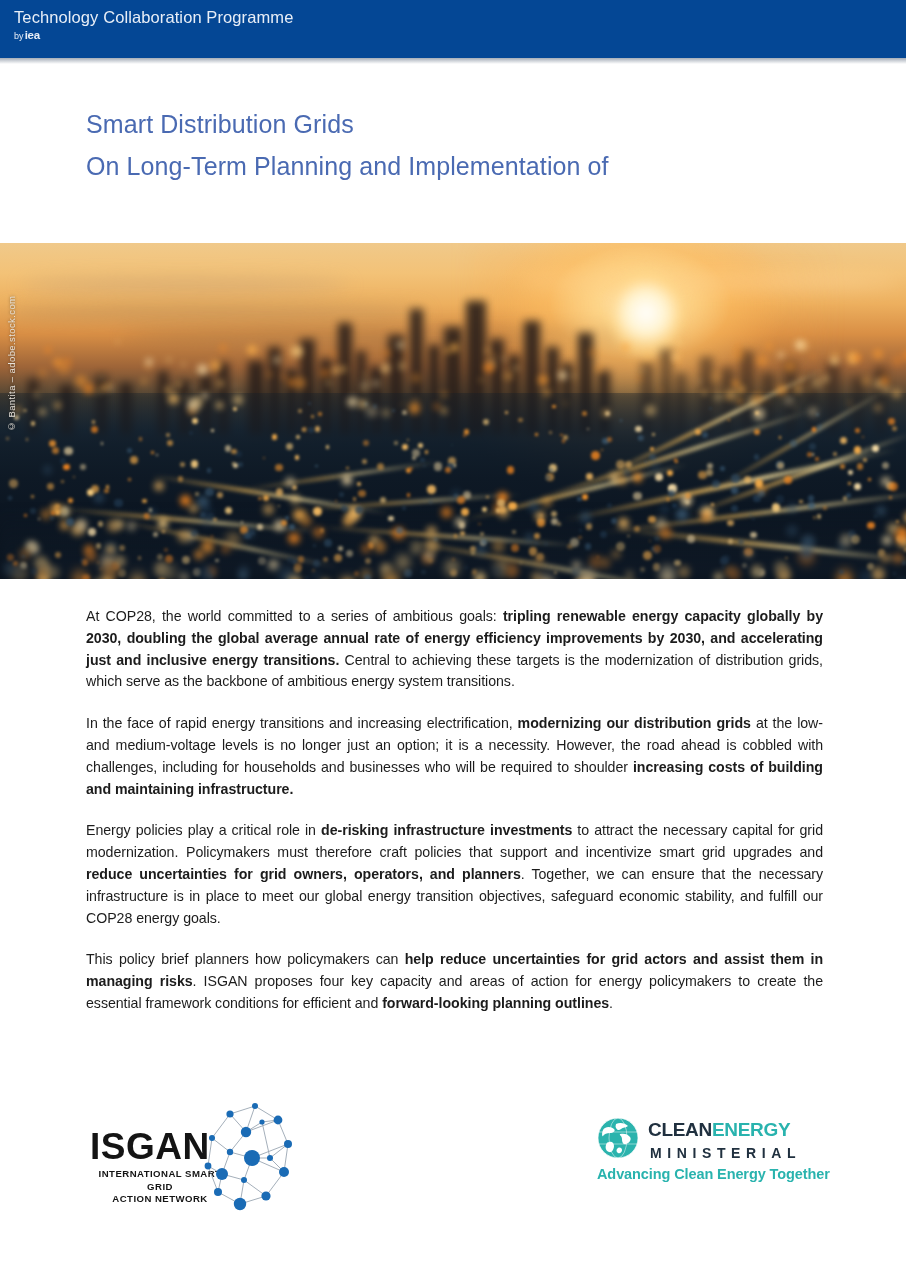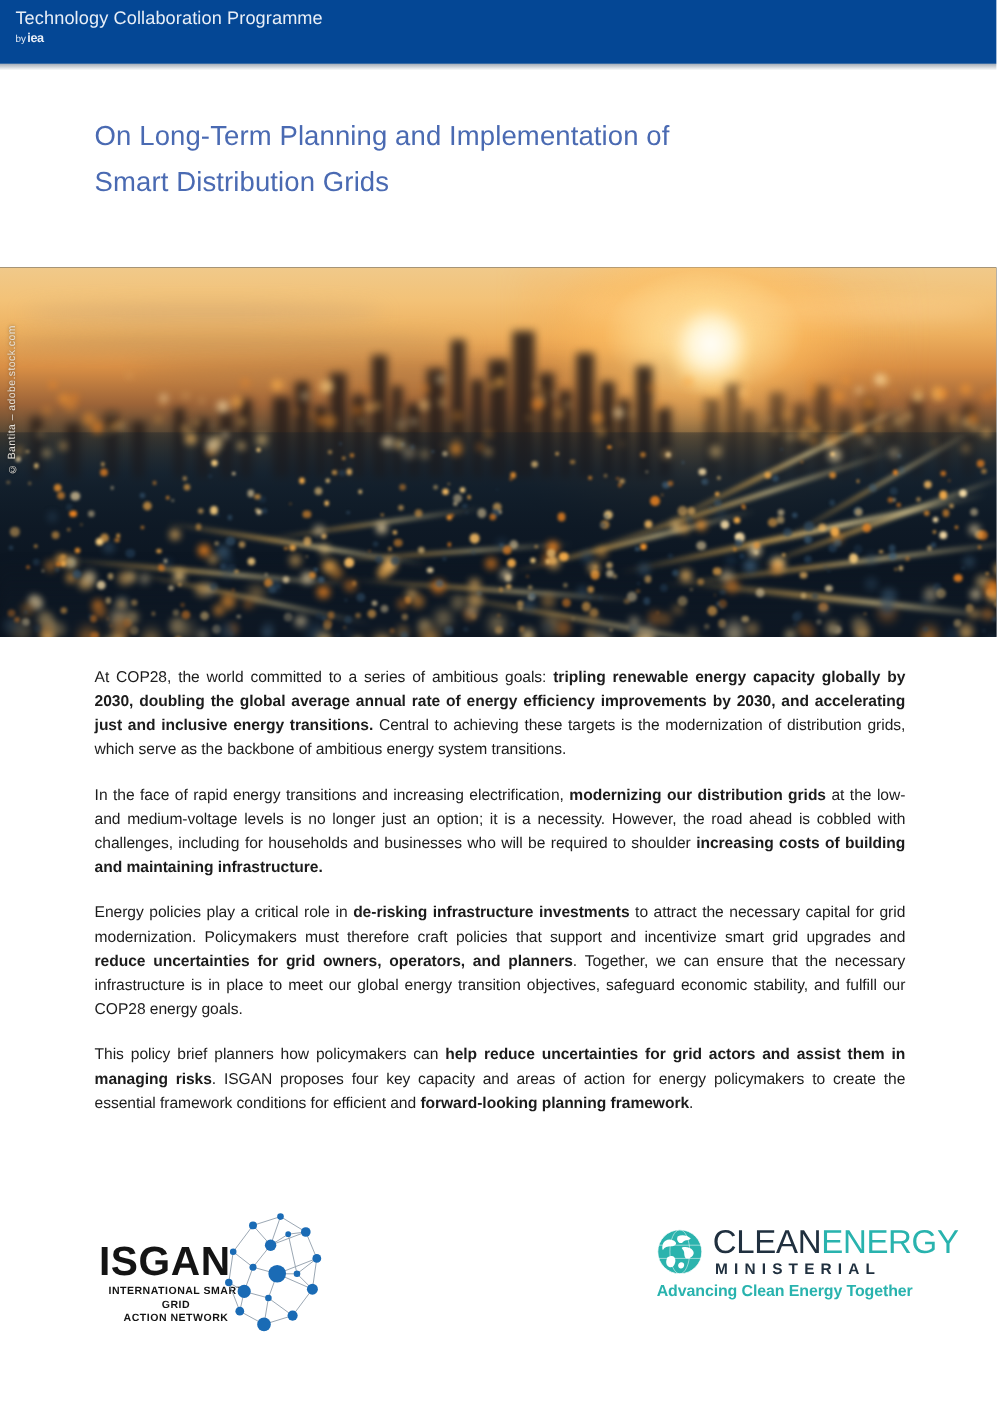--- a/index.html
+++ b/index.html
@@ -297,22 +297,22 @@
     position: absolute;
     left: 0;
     top: 2px;
     width: 44px;
     height: 44px;
   }
   .cem-main {
     position: absolute;
     left: 52px;
     top: 2px;
-    font-size: 30px;
-    font-weight: 400;
+    font-size: 19px;
+    font-weight: 700;
     letter-spacing: -0.3px;
     line-height: 28px;
     white-space: nowrap;
   }
   .cem-clean { color: #20303f; }
   .cem-energy { color: #29b3ae; }
   .cem-min {
     position: absolute;
     left: 54px;
     top: 31px;
@@ -344,22 +344,22 @@
     <div class="banner-inner">
       <div class="banner-title">Technology Collaboration Programme</div>
       <div class="banner-sub">
         <span class="by">by</span><span class="iea">iea</span>
       </div>
     </div>
   </div>
   <div class="banner-shadow"></div>
 
   <div class="titleblock">
+    <div class="doc-subtitle">Smart Distribution Grids</div>
     <div class="doc-subtitle">On Long-Term Planning and Implementation of</div>
-    <div class="doc-subtitle">Smart Distribution Grids</div>
   </div>
 
   <div class="hero">
     <div class="hero-sky"></div>
     <div class="cloud c1"></div>
     <div class="cloud c2"></div>
     <div class="cloud c3"></div>
     <div class="cloud c4"></div>
     <div class="sun-beam"></div>
     <div class="sun"></div>
@@ -1134,21 +1134,21 @@
         <div class="bokeh big" style="left:512.5px;top:121.5px;width:6.3px;height:6.3px;background:#ffd280;opacity:0.38"></div>
       </div>
     <div class="hero-bottom-blur"></div>
   </div>
   <div class="credit">© Bantita – adobe.stock.com</div>
 
   <div class="body-copy" id="body-copy">
       <p class="para"><span>At COP28, the world committed to a series of ambitious goals: </span><b>tripling renewable energy capacity globally by 2030, doubling the global average annual rate of energy efficiency improvements by 2030, and accelerating just and inclusive energy transitions.</b><span> Central to achieving these targets is the modernization of distribution grids, which serve as the backbone of ambitious energy system transitions.</span></p>
       <p class="para"><span>In the face of rapid energy transitions and increasing electrification, </span><b>modernizing our distribution grids</b><span> at the low- and medium-voltage levels is no longer just an option; it is a necessity. However, the road ahead is cobbled with challenges, including for households and businesses who will be required to shoulder </span><b>increasing costs of building and maintaining infrastructure.</b></p>
       <p class="para"><span>Energy policies play a critical role in </span><b>de-risking infrastructure investments</b><span> to attract the necessary capital for grid modernization. Policymakers must therefore craft policies that support and incentivize smart grid upgrades and </span><b>reduce uncertainties for grid owners, operators, and planners</b><span>. Together, we can ensure that the necessary infrastructure is in place to meet our global energy transition objectives, safeguard economic stability, and fulfill our COP28 energy goals.</span></p>
-      <p class="para"><span>This policy brief planners how policymakers can </span><b>help reduce uncertainties for grid actors and assist them in managing risks</b><span>. ISGAN proposes four key capacity and areas of action for energy policymakers to create the essential framework conditions for efficient and </span><b>forward-looking planning framework</b><span>.</span></p>
+      <p class="para"><span>This policy brief planners how policymakers can </span><b>help reduce uncertainties for grid actors and assist them in managing risks</b><span>. ISGAN proposes four key capacity and areas of action for energy policymakers to create the essential framework conditions for efficient and </span><b>forward-looking planning outlines</b><span>.</span></p>
     </div>
 
   <div class="footer">
 
     <div class="isgan-logo">
       <div class="isgan-word">ISGAN</div>
       <div class="isgan-tag">
         <span>INTERNATIONAL SMART GRID</span><br>
         <span>ACTION NETWORK</span>
       </div>

